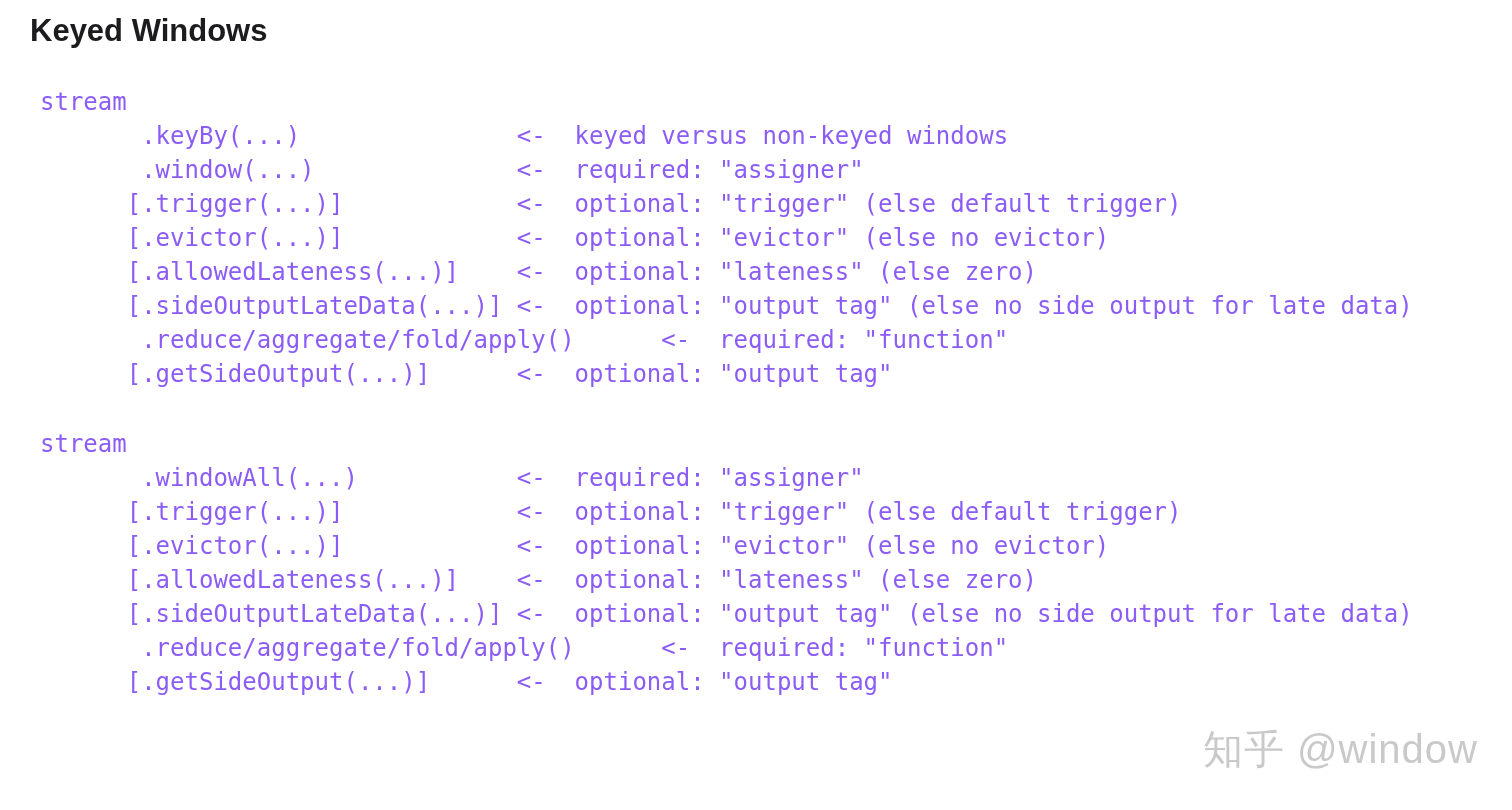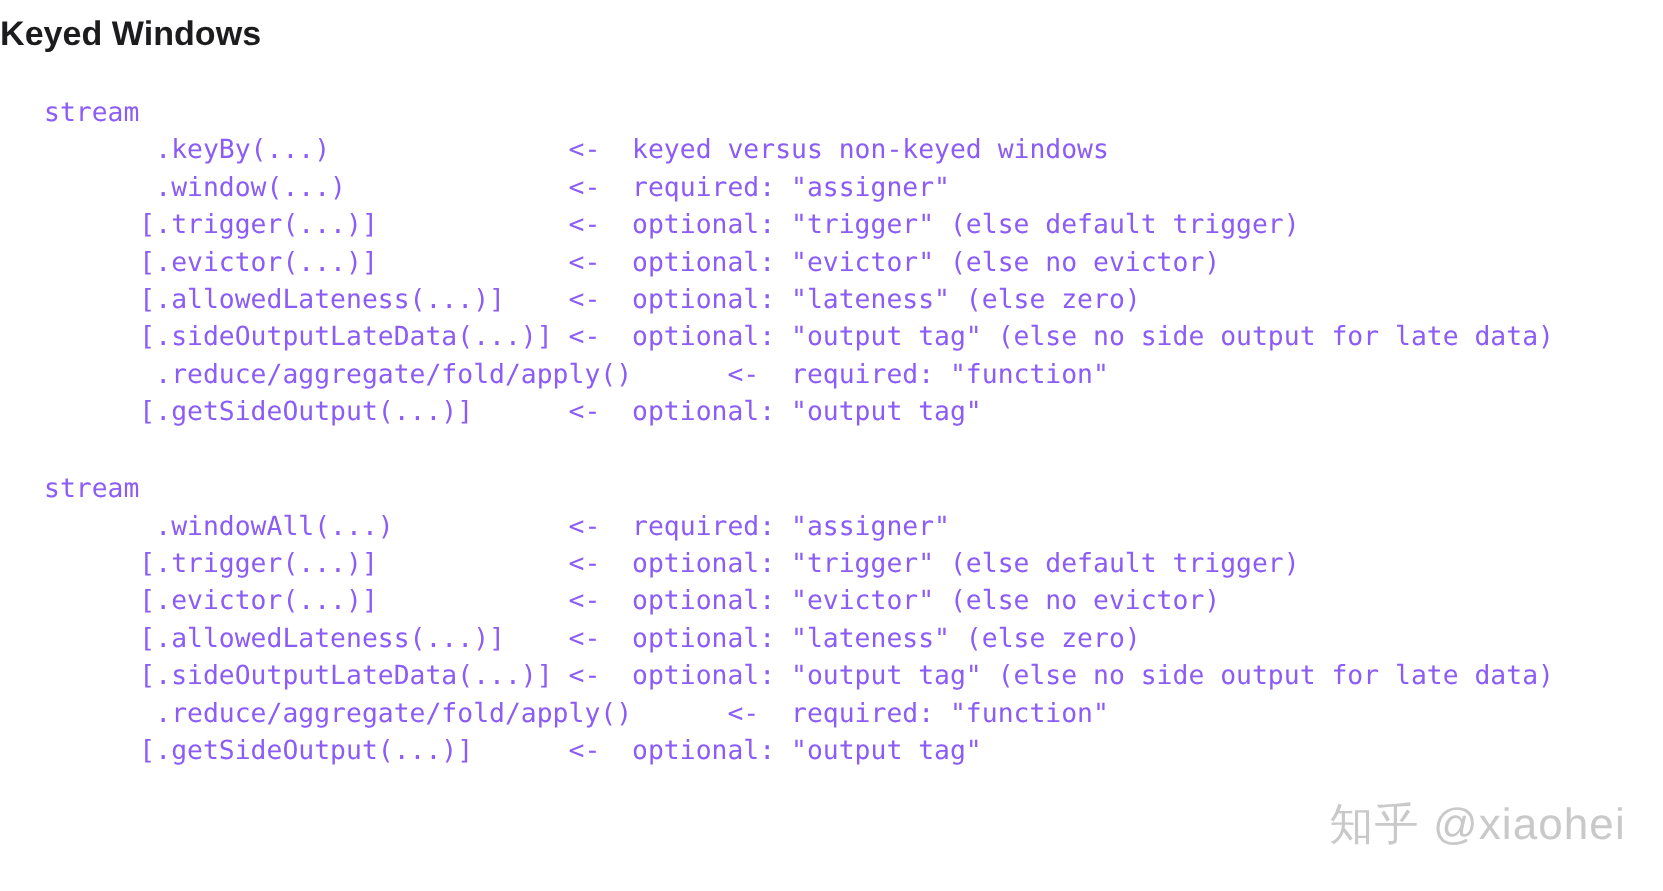--- a/index.html
+++ b/index.html
@@ -13,21 +13,21 @@
     height: 810px;
     background: #ffffff;
     overflow: hidden; 
   }
   .section h3 {
     font-family: "Liberation Sans", sans-serif;
     font-weight: 700;
     font-size: 31px;
     line-height: 36px;
     color: #1c1c1e;
-    margin: 0 0 0 0;
+    margin: 0 0 0 30px;
     letter-spacing: 0;
   }
   #section-keyed h3 { margin-top: 13px; }
   #section-nonkeyed h3 { margin-top: 46px; }
   .section pre {
     font-family: "DejaVu Sans Mono", "Liberation Mono", monospace;
     font-size: 24px;
     line-height: 34px;
     color: #8b5cf6;
     margin: 36px 0 0 0;
@@ -71,15 +71,15 @@
     <pre>stream
        .windowAll(...)           &lt;-  required: "assigner"
       [.trigger(...)]            &lt;-  optional: "trigger" (else default trigger)
       [.evictor(...)]            &lt;-  optional: "evictor" (else no evictor)
       [.allowedLateness(...)]    &lt;-  optional: "lateness" (else zero)
       [.sideOutputLateData(...)] &lt;-  optional: "output tag" (else no side output for late data)
        .reduce/aggregate/fold/apply()      &lt;-  required: "function"
       [.getSideOutput(...)]      &lt;-  optional: "output tag"</pre>
   </div>
 
-  <div class="watermark">知乎 @xiaohei</div>
+  <div class="watermark">知乎 @window</div>
 
 </div>
 
 </body></html>

